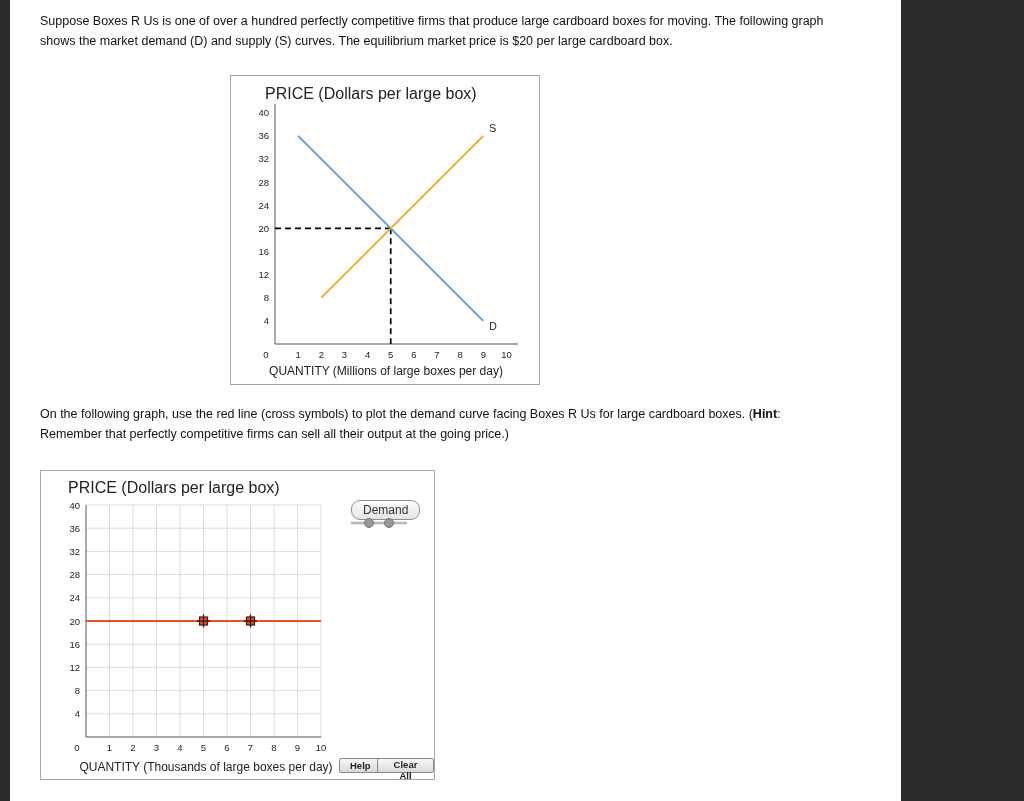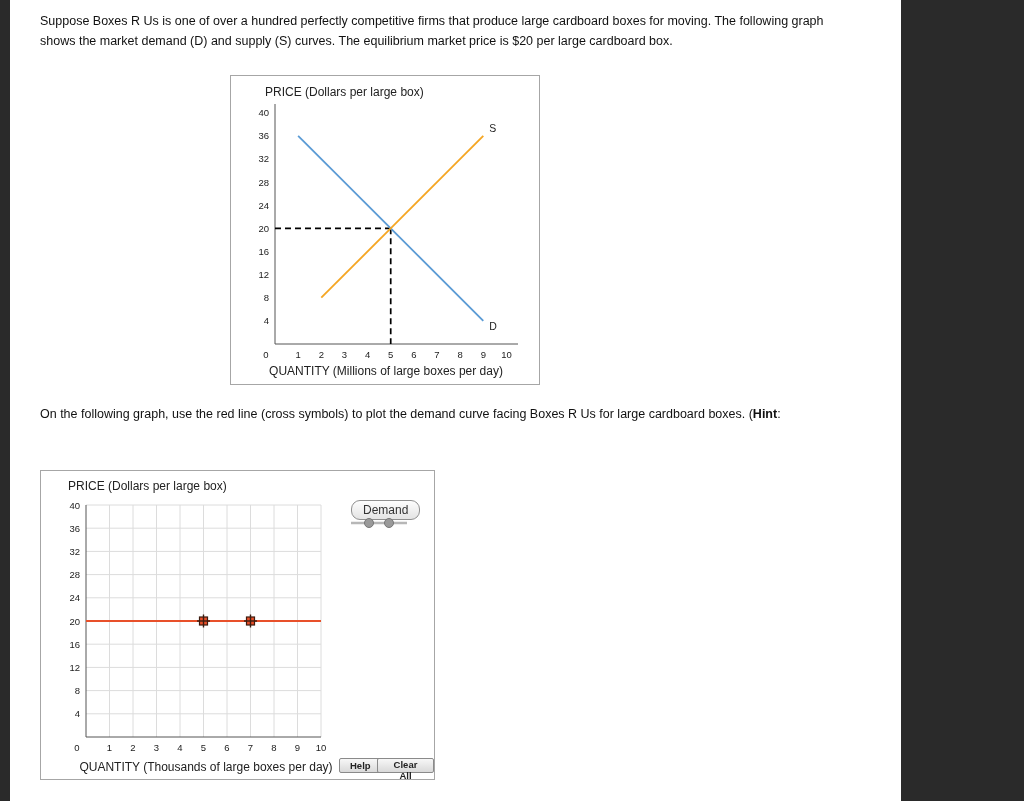--- a/index.html
+++ b/index.html
@@ -21,21 +21,21 @@
   }
   .para1 { top:12px; width:845px; }
   .para2 { top:405px; width:845px; }
 
   .chart-box {
     position:absolute; background:#ffffff; border:1px solid #a6a6a6;
   }
   .box1 { left:220px; top:75px; width:310px; height:310px; }
   .box2 { left:30px; top:470px; width:395px; height:310px; }
 
-  .chart-title { position:absolute; font-size:12px; color:#222; white-space:nowrap; }
+  .chart-title { position:absolute; font-size:16px; color:#222; white-space:nowrap; }
   .box1 .chart-title { left:34px; top:9px; }
   .box2 .chart-title { left:27px; top:8px; }
 
   .xlabel { position:absolute; font-size:12px; color:#222; text-align:center; white-space:nowrap; }
   .xlabel1 { left:30px; top:288px; width:250px; }
   .xlabel2 { left:18px; top:289px; width:294px; }
 
   svg.chart { position:absolute; left:0; top:0; }
   svg text { font-family:"Liberation Sans", sans-serif; font-size:9.5px; fill:#222; }
   svg text.curve-label { font-size:10.5px; }
@@ -97,21 +97,21 @@
           <polyline points="44,152.33734939759034 159.71428571428572,152.33734939759034" fill="none" stroke="#000000" stroke-width="1.7" stroke-dasharray="6,4"></polyline>
           <polyline points="159.71428571428572,152.33734939759034 159.71428571428572,268" fill="none" stroke="#000000" stroke-width="1.7" stroke-dasharray="6,4"></polyline>
           <polyline points="67.14285714285714,59.80722891566265 252.28571428571428,244.86746987951807" fill="none" stroke="#5b9bd5" stroke-width="1.8"></polyline>
           <text x="258.2857142857143" y="253.86746987951807" text-anchor="start" class="curve-label">D</text>
           <polyline points="90.28571428571428,221.73493975903614 252.28571428571428,59.80722891566265" fill="none" stroke="#f5a623" stroke-width="1.8"></polyline>
           <text x="258.2857142857143" y="55.80722891566265" text-anchor="start" class="curve-label">S</text>
         </svg>
       <div class="xlabel xlabel1">QUANTITY (Millions of large boxes per day)</div>
     </div>
 
-    <p class="para para2"><span>On the following graph, use the red line (cross symbols) to plot the demand curve facing Boxes R Us for large cardboard boxes. (</span><strong>Hint</strong><span>:</span><br></p>
+    <p class="para para2"><span>On the following graph, use the red line (cross symbols) to plot the demand curve facing Boxes R Us for large cardboard boxes. (</span><strong>Hint</strong><span>:</span><br><span>Remember that perfectly competitive firms can sell all their output at the going price.)</span></p>
 
     <div class="chart-box box2">
       <div class="chart-title">PRICE (Dollars per large box)</div>
       <svg id="firm-svg" class="chart" width="395" height="310">
           <line x1="68.5" y1="34" x2="68.5" y2="266" stroke="#dcdcdc" stroke-width="1"></line>
           <line x1="92" y1="34" x2="92" y2="266" stroke="#dcdcdc" stroke-width="1"></line>
           <line x1="115.5" y1="34" x2="115.5" y2="266" stroke="#dcdcdc" stroke-width="1"></line>
           <line x1="139" y1="34" x2="139" y2="266" stroke="#dcdcdc" stroke-width="1"></line>
           <line x1="162.5" y1="34" x2="162.5" y2="266" stroke="#dcdcdc" stroke-width="1"></line>
           <line x1="186" y1="34" x2="186" y2="266" stroke="#dcdcdc" stroke-width="1"></line>

